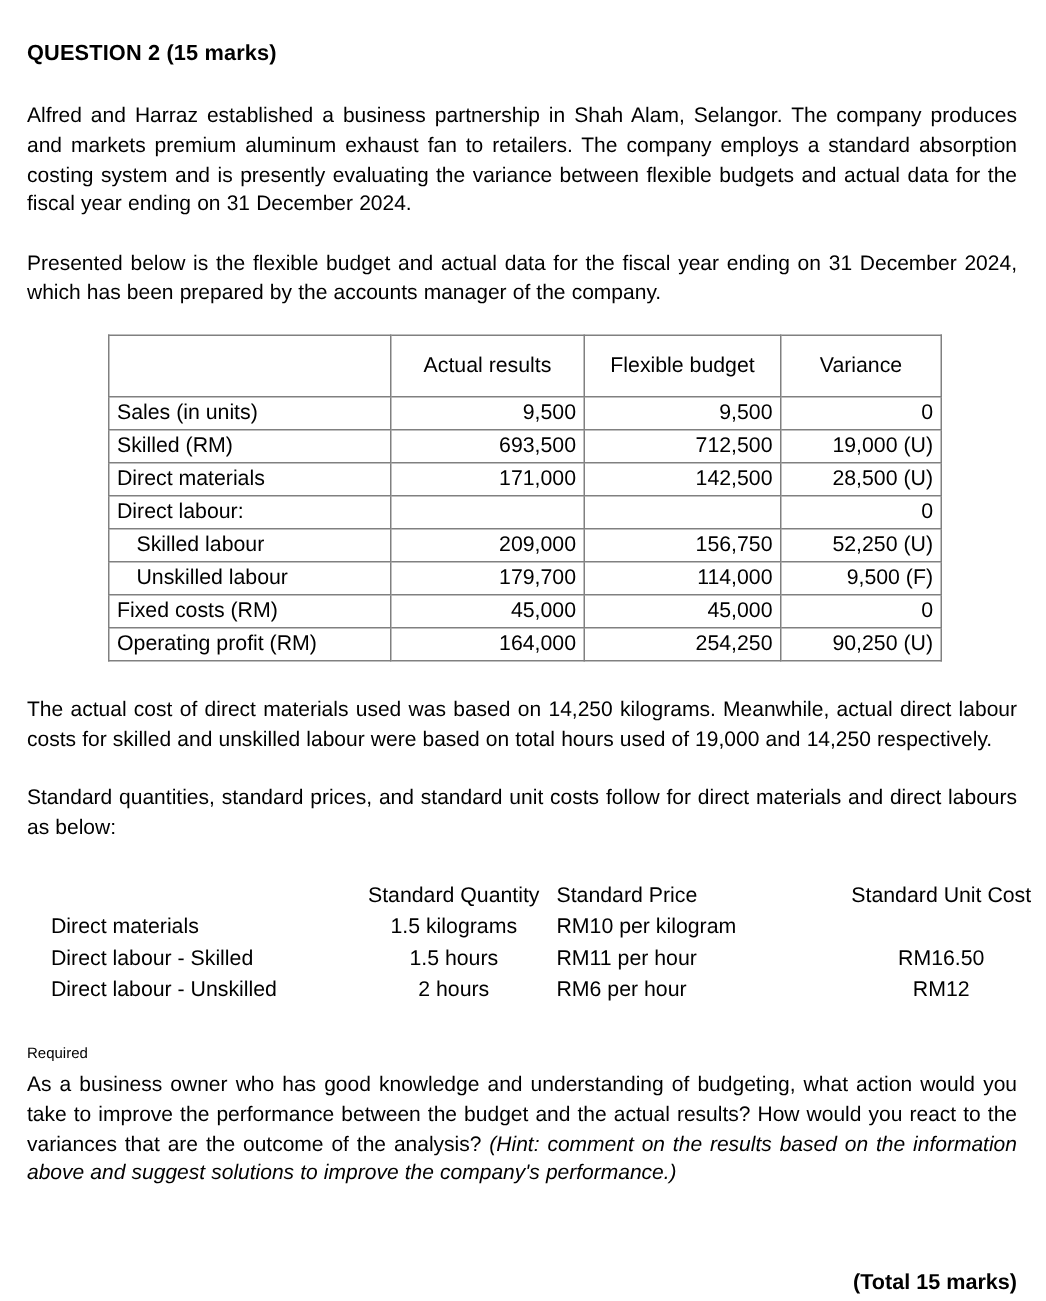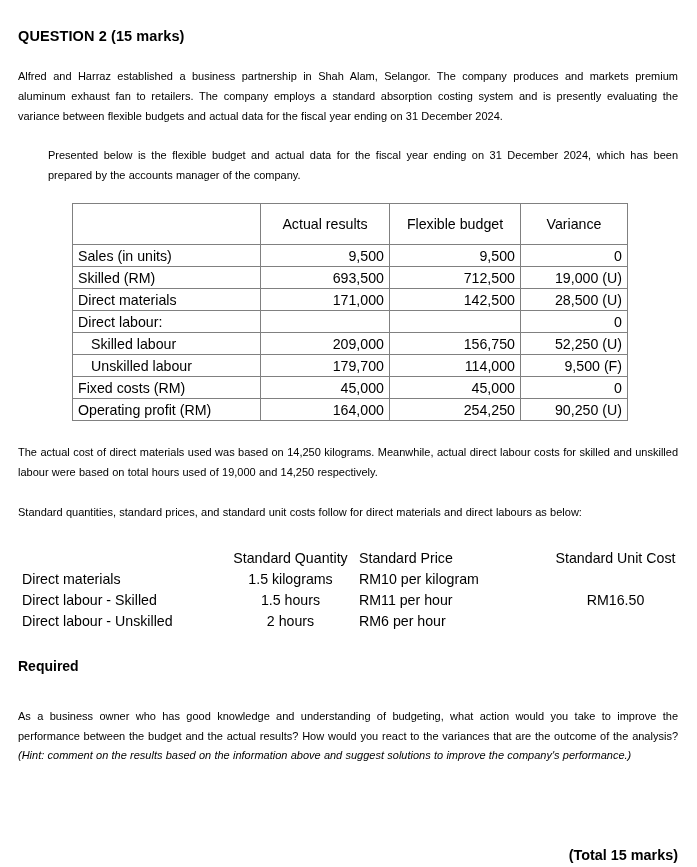--- a/index.html
+++ b/index.html
@@ -24,29 +24,28 @@
     width: 660px;
   }
   .q-heading {
     font-size: 14.5px;
     font-weight: bold;
     letter-spacing: 0.1px;
     margin: 0 0 22px 0;
     line-height: 1.2;
   }
   p.body-text {
-    font-size: 11px;
+    font-size: 14px;
     line-height: 19.6px;
     text-align: justify;
     margin: 0 0 20px 0;
     word-spacing: 0.2px;
   }
   p.body-text.tight {
     margin-bottom: 18px;
-    margin-left: 30px;
   }
   
   .table-wrap {
     margin: 0 0 0 42px;
     width: 555px;
     padding-left: 12px;
   }
   table.budget {
     border-collapse: collapse;
     width: 100%;
@@ -69,41 +68,41 @@
   }
   table.budget col.c-label { width: 188px; }
   table.budget col.c-actual { width: 129px; }
   table.budget col.c-flex { width: 131px; }
   table.budget col.c-var { width: 107px; }
   td.label { text-align: left; margin-left: 16px; }
   td.label.indent { padding-left: 18px; }
   td.num { text-align: right; padding-right: 6px; }
   
   .standards {
-    margin: 26px 0 0 4px;
+    margin: 26px 0 0 16px;
     font-size: 14.2px;
     line-height: 21px;
     position: relative;
     width: 660px;
   }
   .std-row {
     display: flex;
     white-space: pre;
   }
   .std-c1 { width: 200px; flex: 0 0 200px; }
   .std-c2 { width: 137px; flex: 0 0 137px; text-align: center; }
   .std-c3 { width: 190px; flex: 0 0 190px; text-align: left; }
   .std-c4 { width: 133px; flex: 0 0 133px; text-align: center; }
   .std-head .std-c3 { text-align: left; }
   .std-body .std-c3 { text-align: left; }
   .std-body .std-c4 { text-align: center; }
   .required {
-    font-size: 14px;
-    font-weight: bold;
-    margin: 26px 0 32px 0;
+    font-size: 10px;
+    font-weight: normal;
+    margin: 26px 0 4px 0;
     line-height: 1.2;
   }
   .hint { font-style: italic; }
   .total-marks {
     position: absolute;
     right: 19px;
     top: 847px;
     font-size: 14.4px;
     font-weight: bold;
     line-height: 1.2;
@@ -210,20 +209,21 @@
       <div class="std-row std-body">
         <span class="std-c1">Direct labour - Skilled</span>
         <span class="std-c2">1.5 hours</span>
         <span class="std-c3">RM11 per hour</span>
         <span class="std-c4">RM16.50</span>
       </div>
       <div class="std-row std-body">
         <span class="std-c1">Direct labour - Unskilled</span>
         <span class="std-c2">2 hours</span>
         <span class="std-c3">RM6 per hour</span>
+        <span class="std-c4">RM12</span>
       </div>
     </div>
 
     <div class="required">Required</div>
 
     <p class="body-text"><span>As a business owner who has good knowledge and understanding of budgeting, what action would you take to improve the performance between the budget and the actual results? How would you react to the variances that are the outcome of the analysis? </span><span class="hint">(Hint: comment on the results based on the information above and suggest solutions to improve the company's performance.)</span></p>
 
   </div>
 
   <div class="total-marks">(Total 15 marks)</div>

